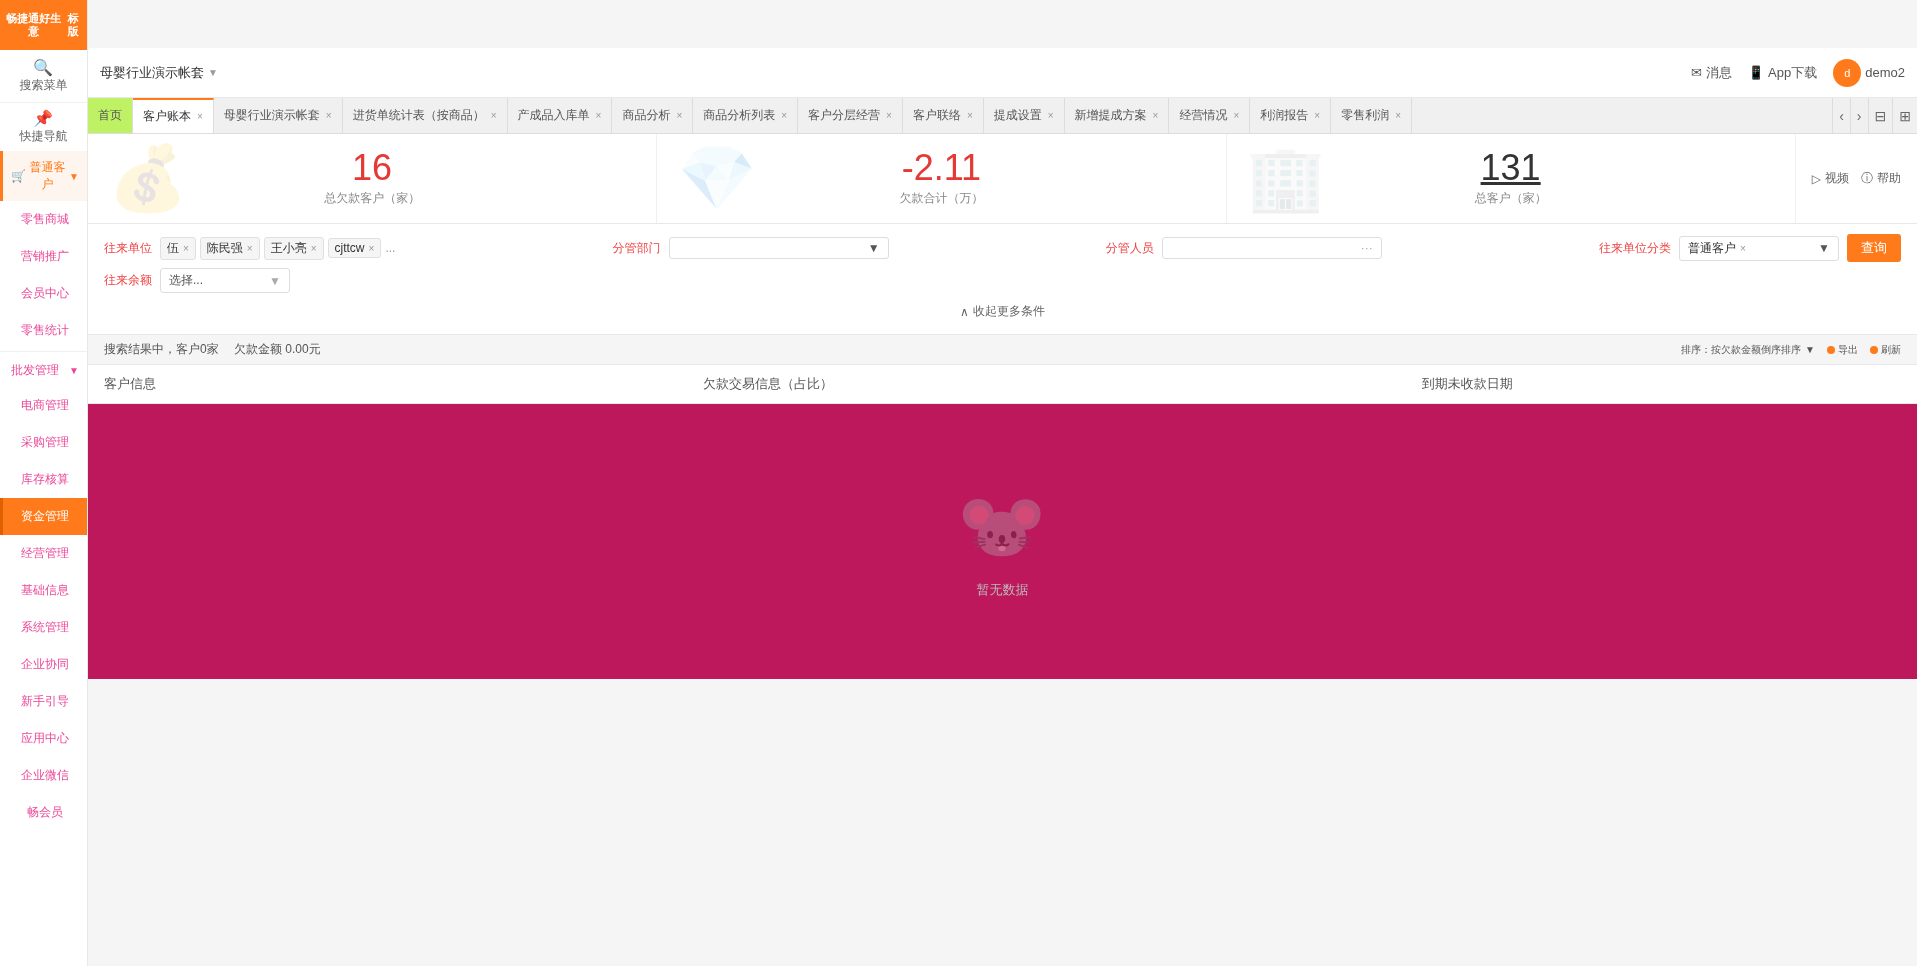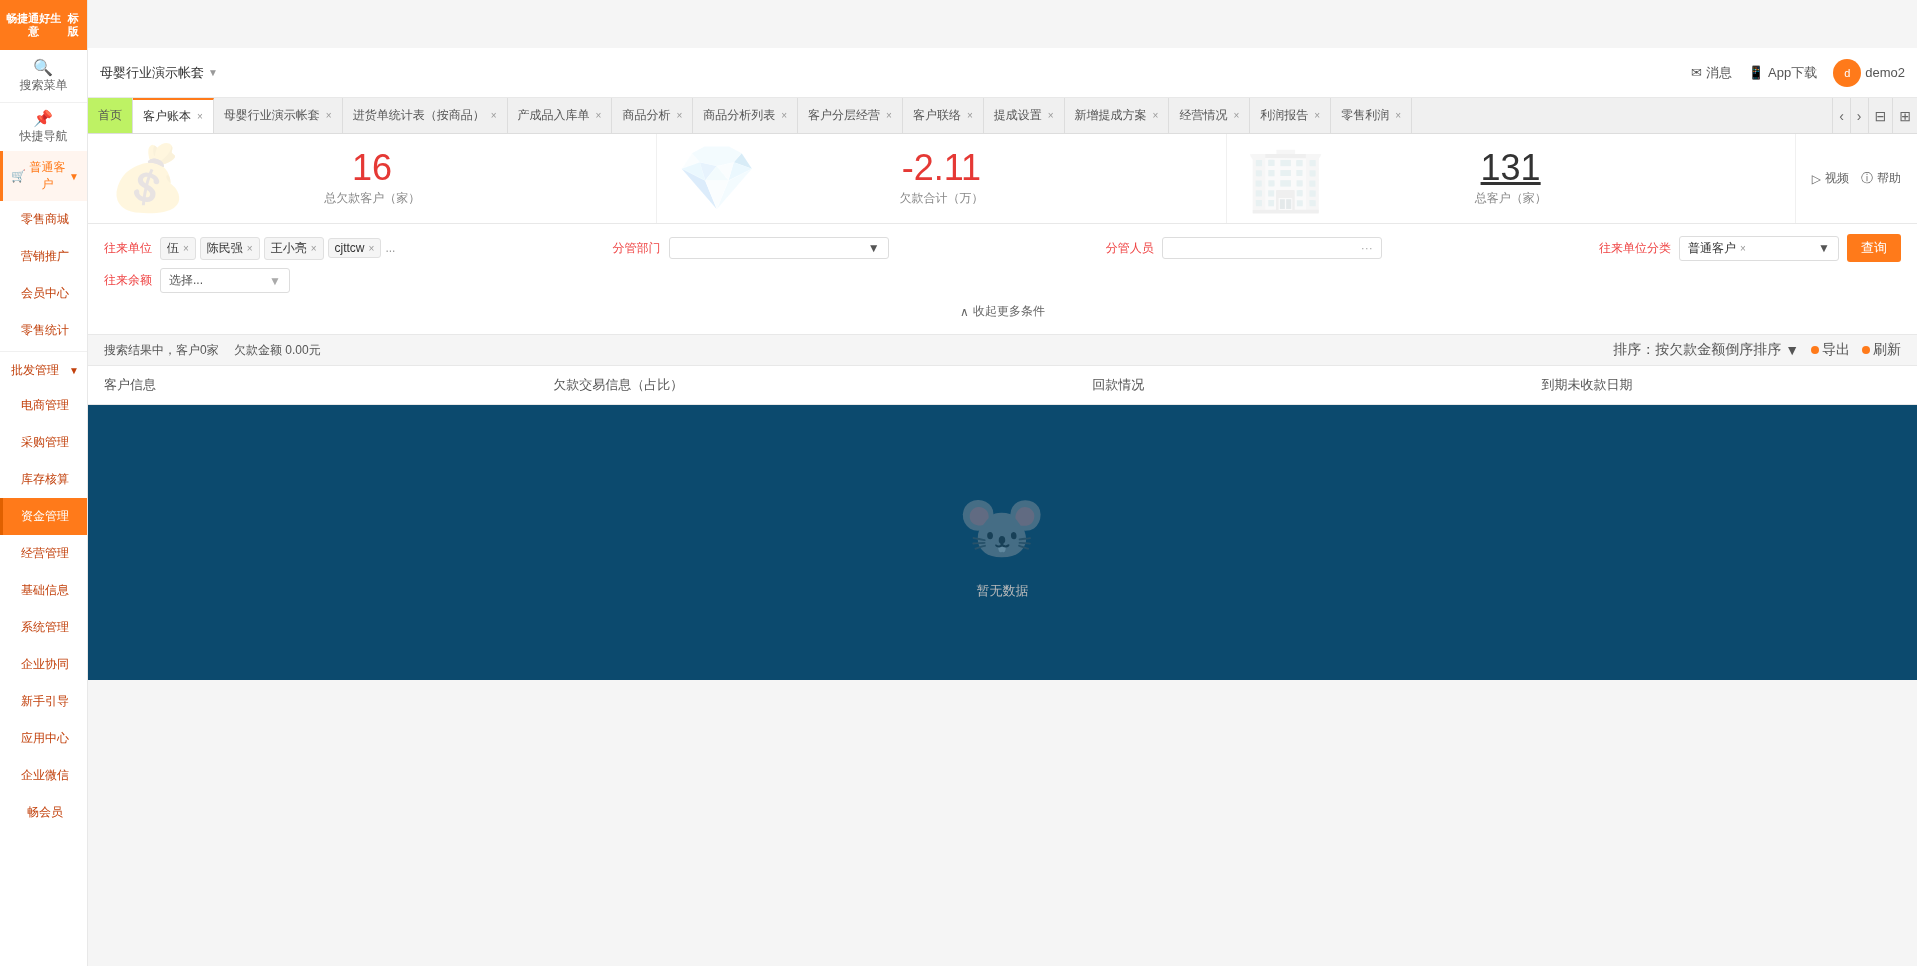--- a/index.html
+++ b/index.html
@@ -4,21 +4,21 @@
   <style>
     * { box-sizing: border-box; margin: 0; padding: 0; }
     body { font-family: 'Microsoft YaHei', Arial, sans-serif; font-size: 13px; background: #f5f5f5; display: flex; height: 100vh; overflow: hidden; }
 
     
     .sidebar { width: 88px; background: #fff; display: flex; flex-direction: column; border-right: 1px solid #e8e8e8; flex-shrink: 0; overflow-y: auto; }
     .sidebar-logo { background: #ff7a1a; height: 50px; display: flex; align-items: center; justify-content: center; color: #fff; font-size: 12px; font-weight: bold; flex-direction: row; padding: 4px; }
     .sidebar-logo .logo-title { font-size: 11px; line-height: 1.2; text-align: center; }
     .sidebar-search { padding: 8px 6px; font-size: 12px; color: #666; text-align: center; cursor: pointer; border-bottom: 1px solid #f0f0f0; }
     .sidebar-nav { padding: 6px 6px; font-size: 12px; color: #666; text-align: center; cursor: pointer; }
-    .sidebar-item { padding: 10px 6px; font-size: 12px; color: #c2410c; text-align: center; cursor: pointer; border-left: 3px solid transparent; }
+    .sidebar-item { padding: 10px 6px; font-size: 12px; color: #ec4899; text-align: center; cursor: pointer; border-left: 3px solid transparent; }
     .sidebar-item.active { background: #ff7a1a; color: #fff; border-left: 3px solid #e06000; }
     .sidebar-item.active-light { color: #ff7a1a; border-left: 3px solid #ff7a1a; background: #fff5ef; }
     .sidebar-divider { height: 1px; background: #f0f0f0; margin: 2px 0; }
 
     
     .main { flex: 1; display: flex; flex-direction: column; overflow: hidden; }
 
     
     .topbar { height: 50px; background: #fff; border-bottom: 1px solid #e8e8e8; display: flex; align-items: center; justify-content: space-between; padding: 0 12px; flex-shrink: 0; margin-top: 48px; }
     .topbar-left { display: flex; align-items: center; gap: 8px; }
@@ -61,27 +61,27 @@
     .filter-more { font-size: 12px; color: #999; cursor: pointer; }
     .filter-select { display: flex; align-items: center; border: 1px solid #ddd; border-radius: 3px; padding: 3px 8px; font-size: 12px; color: #555; min-width: 120px; cursor: pointer; gap: 4px; }
     .filter-select .sel-arrow { color: #aaa; margin-left: auto; }
     .filter-input-wide { border: 1px solid #ddd; border-radius: 3px; padding: 3px 8px; font-size: 12px; color: #555; min-width: 200px; cursor: pointer; display: flex; align-items: center; justify-content: space-between; }
     .collapse-btn { display: flex; align-items: center; justify-content: center; gap: 4px; font-size: 12px; color: #666; cursor: pointer; padding: 4px 0; }
 
     
     .query-bar { background: #f5f5f5; padding: 6px 16px; display: flex; align-items: center; justify-content: space-between; border-bottom: 1px solid #e8e8e8; }
     .query-info { font-size: 12px; color: #555; }
     .query-info span { margin-right: 12px; }
-    .query-actions { display: flex; align-items: center; gap: 12px; font-size: 14px; color: #555; }
+    .query-actions { display: flex; align-items: center; gap: 12px; font-size: 10px; color: #555; }
     .query-sort { display: flex; align-items: center; gap: 4px; cursor: pointer; }
     .action-btn { display: flex; align-items: center; gap: 3px; cursor: pointer; color: #555; }
     .action-btn .dot { width: 8px; height: 8px; border-radius: 50%; background: #ff7a1a; display: inline-block; }
 
     
-    .data-table { width: 100%; background: #0c4a6e; }
+    .data-table { width: 100%; background: #be185d; }
     .table-header { display: flex; padding: 10px 16px; background: #fff; border-bottom: 1px solid #e8e8e8; font-size: 13px; color: #555; font-weight: normal; }
     .col-customer { flex: 2.5; }
     .col-debt { flex: 3; }
     .col-repay { flex: 2.5; }
     .col-date { flex: 2; }
 
     
     .empty-state { display: flex; flex-direction: column; align-items: center; justify-content: center; padding: 80px 20px; color: #ccc; }
     .empty-icon { font-size: 80px; margin-bottom: 12px; opacity: 0.4; }
     .empty-text { font-size: 13px; color: #bbb; }
@@ -330,21 +330,20 @@
           <span class="dot"></span>
           <span>刷新</span>
         </div>
       </div>
     </div>
 
     <div class="data-table">
       <div class="table-header">
         <div class="col-customer">客户信息</div>
         <div class="col-debt">欠款交易信息（占比）</div>
-        <div class="col-repay">回款情况</div>
         <div class="col-date">到期未收款日期</div>
       </div>
 
       <div class="empty-state">
         <div class="empty-icon" style="font-size:72px;opacity:0.35;">🐭</div>
         <div class="empty-text">暂无数据</div>
       </div>
     </div>
 
   </div>

